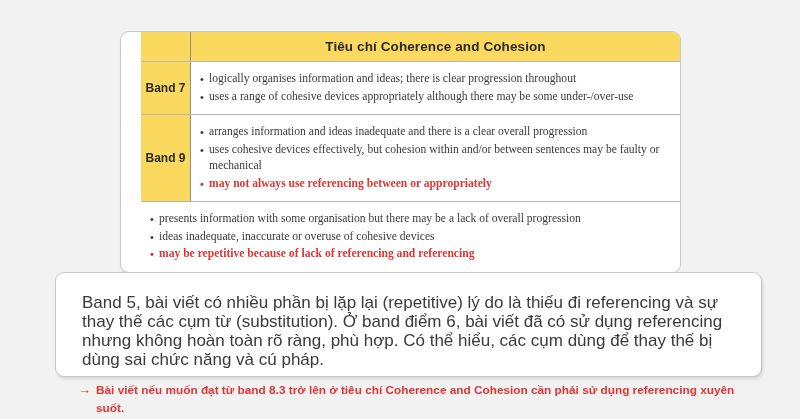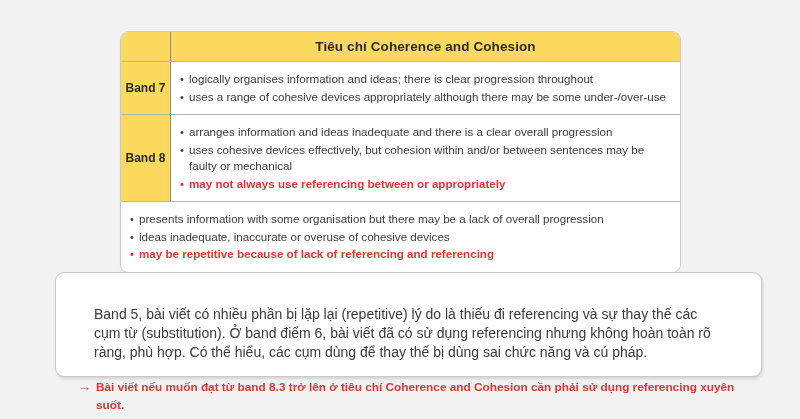--- a/index.html
+++ b/index.html
@@ -21,20 +21,21 @@
   .criteria-table {
     position: absolute;
     left: 120px;
     top: 31px;
     width: 561px;
     background: #ffffff;
     border: 1px solid #c9c9c9;
     border-radius: 9px;
     overflow: hidden;
     box-shadow: 0 1px 2px rgba(0,0,0,0.06);
+    padding-left: 20px;
   }
 
   .table-header {
     background: #fbd95f;
     display: flex;
     align-items: center;
     justify-content: center;
     height: 30px;
     border-bottom: 1px solid #b9b9b9;
     position: relative;
@@ -89,21 +90,21 @@
     margin: 0 0 1px 0;
   }
   .bullet-line:last-child { margin-bottom: 0; }
   .bullet-line .dot {
     width: 9px;
     min-width: 9px;
     font-size: 11px;
     line-height: 16.5px;
     color: #3a3a3a;
   }
-  .bullet-line .txt { flex: 1; }
+  .bullet-line .txt { flex: 1; font-family: Liberation Serif, serif; }
 
   .bullet-line.highlight .txt,
   .bullet-line.highlight .dot {
     color: #e03535;
     font-weight: bold;
   }
 
   
   .note-box {
     position: absolute;
@@ -112,24 +113,24 @@
     width: 707px;
     height: 105px;
     background: #ffffff;
     border: 1px solid #c9c9c9;
     border-radius: 9px;
     padding: 16px 20px 10px 22px;
     box-shadow: 1px 2px 3px rgba(0,0,0,0.13);
   }
 
   .note-para {
-    font-size: 14px;
+    font-size: 17px;
     line-height: 19px;
     color: #3a3a3a;
-    margin: 16px;
+    margin: 4px;
   }
 
   .note-conclusion {
     margin-top: 12px;
     font-size: 11.8px;
     line-height: 18px;
     color: #e03535;
     font-weight: bold;
     display: flex;
     align-items: flex-start;
@@ -159,21 +160,21 @@
         <span class="txt">logically organises information and ideas; there is clear progression throughout</span>
       </div>
       <div class="bullet-line">
         <span class="dot">•</span>
         <span class="txt">uses a range of cohesive devices appropriately although there may be some under-/over-use</span>
       </div>
     </div>
   </div>
 
   <div class="band-row">
-    <div class="band-label">Band 8</div>
+    <div class="band-label">Band 9</div>
     <div class="band-content">
       <div class="bullet-line">
         <span class="dot">•</span>
         <span class="txt">arranges information and ideas inadequate and there is a clear overall progression</span>
       </div>
       <div class="bullet-line">
         <span class="dot">•</span>
         <span class="txt">uses cohesive devices effectively, but cohesion within and/or between sentences may be faulty or mechanical</span>
       </div>
       <div class="bullet-line highlight">

